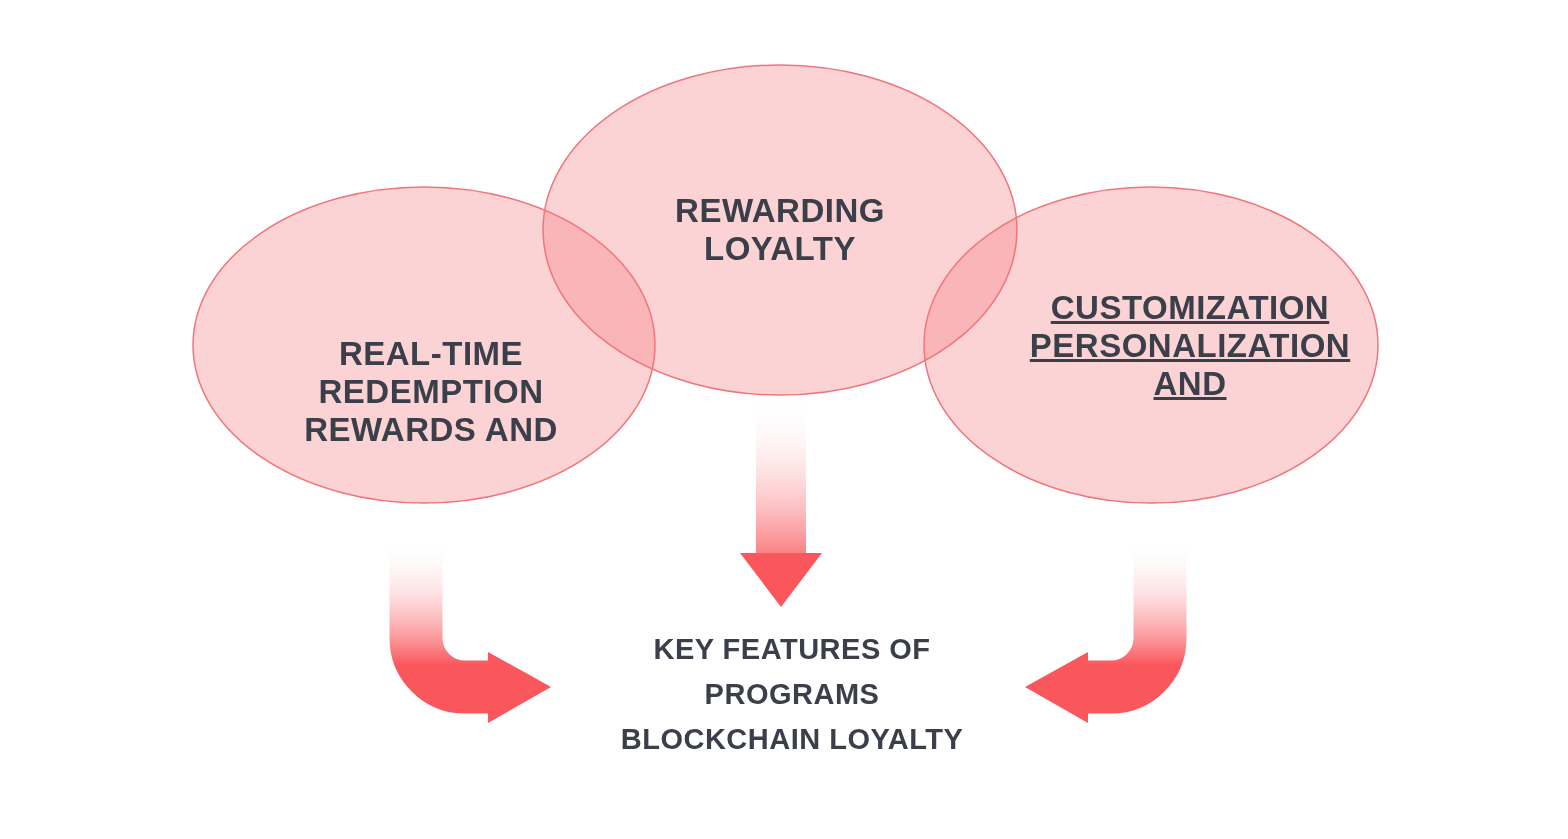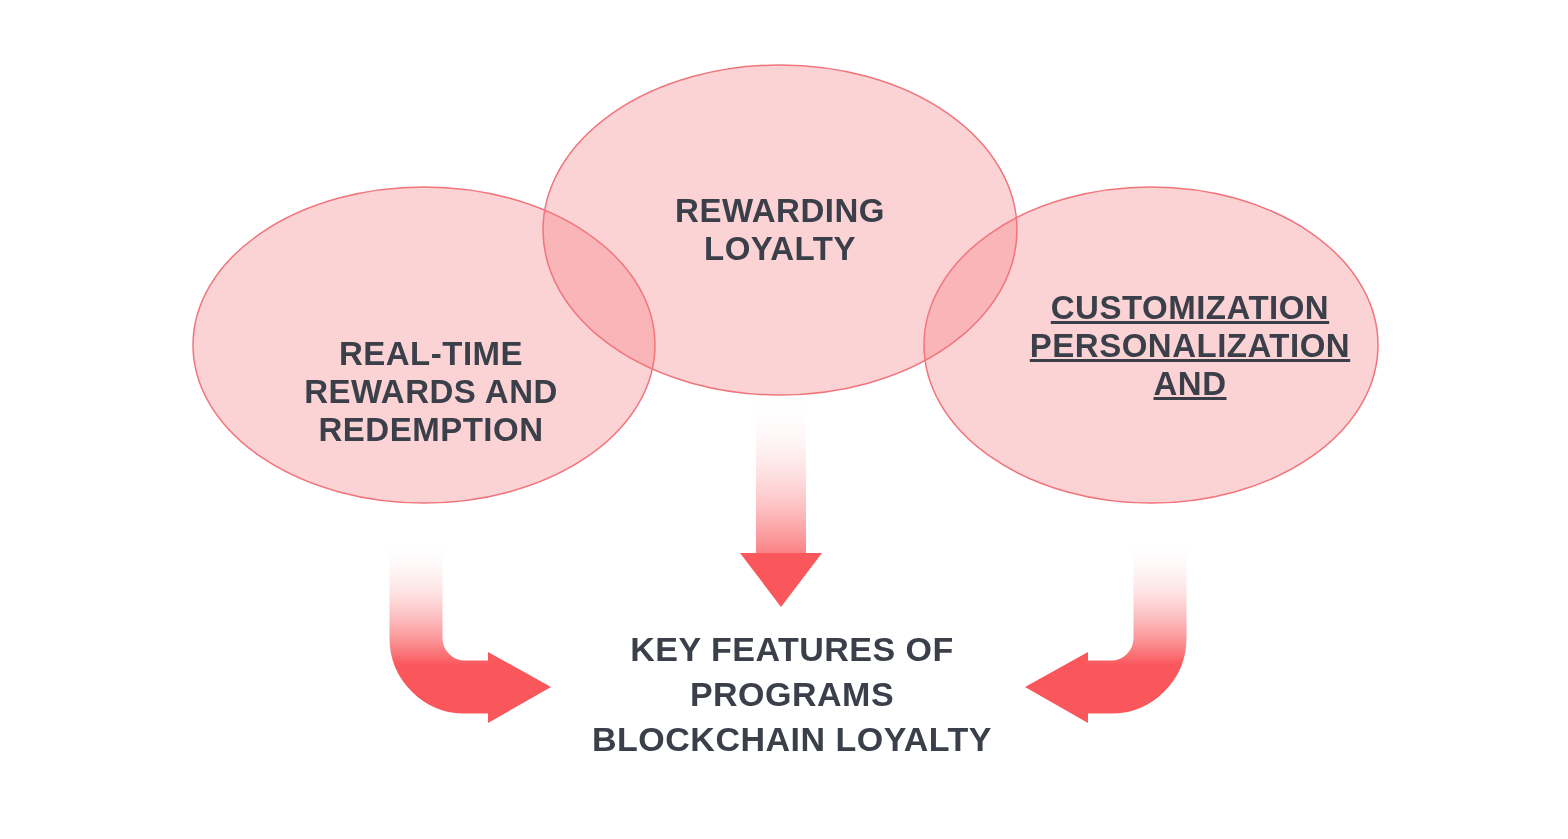--- a/index.html
+++ b/index.html
@@ -33,21 +33,21 @@
   .label-left{left:431px;top:346px;margin-top:46px;}
   .label-center{left:780px;top:230px;}
   .label-right{left:1190px;top:346px;text-decoration:underline;}
   .diagram-title{
     position:absolute;
     left:792px;top:694px;
     transform:translate(-50%,-50%);
     text-align:center;
     color:var(--text-dark);
     font-weight:700;
-    font-size:34px;
+    font-size:29px;
     line-height:45px;
     letter-spacing:.5px;
     white-space:nowrap;
   }
   .diagram-title span{display:block;}
 </style>
 </head>
 <body>
 
 <div class="canvas">
@@ -79,22 +79,22 @@
     </g>
 
     <g>
       <path d="M 1160 542 L 1160 638 A 49 49 0 0 1 1111 687 L 1087 687" fill="none" stroke="url(#gradSide)" stroke-width="53"></path>
       <polygon points="1088,652 1088,723 1025,687" style="fill:var(--arrow-red)"></polygon>
     </g>
   </svg>
 
   <div class="label label-left">
     <span>REAL-TIME</span>
+    <span>REDEMPTION</span>
     <span>REWARDS AND</span>
-    <span>REDEMPTION</span>
   </div>
 
   <div class="label label-center">
     <span>REWARDING</span>
     <span>LOYALTY</span>
   </div>
 
   <div class="label label-right">
     <span>CUSTOMIZATION</span>
     <span>PERSONALIZATION</span>

